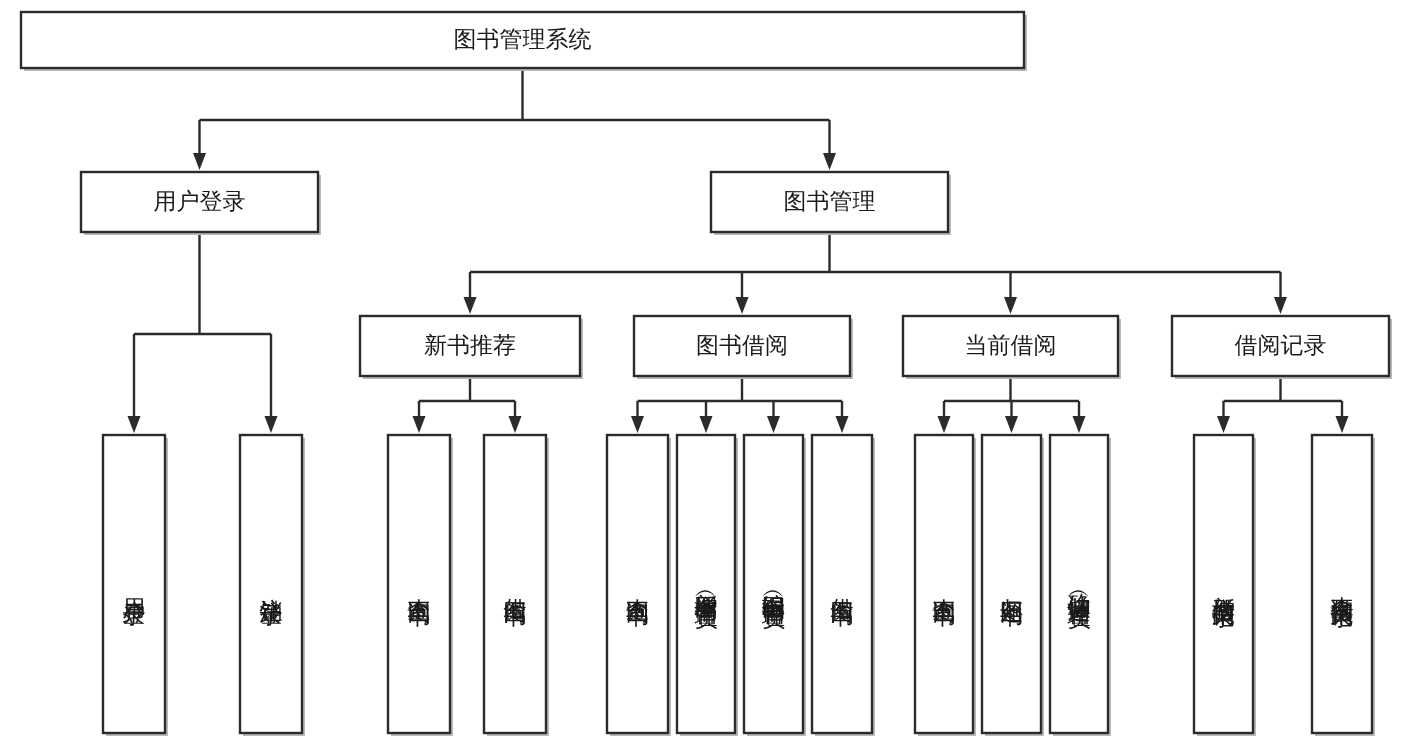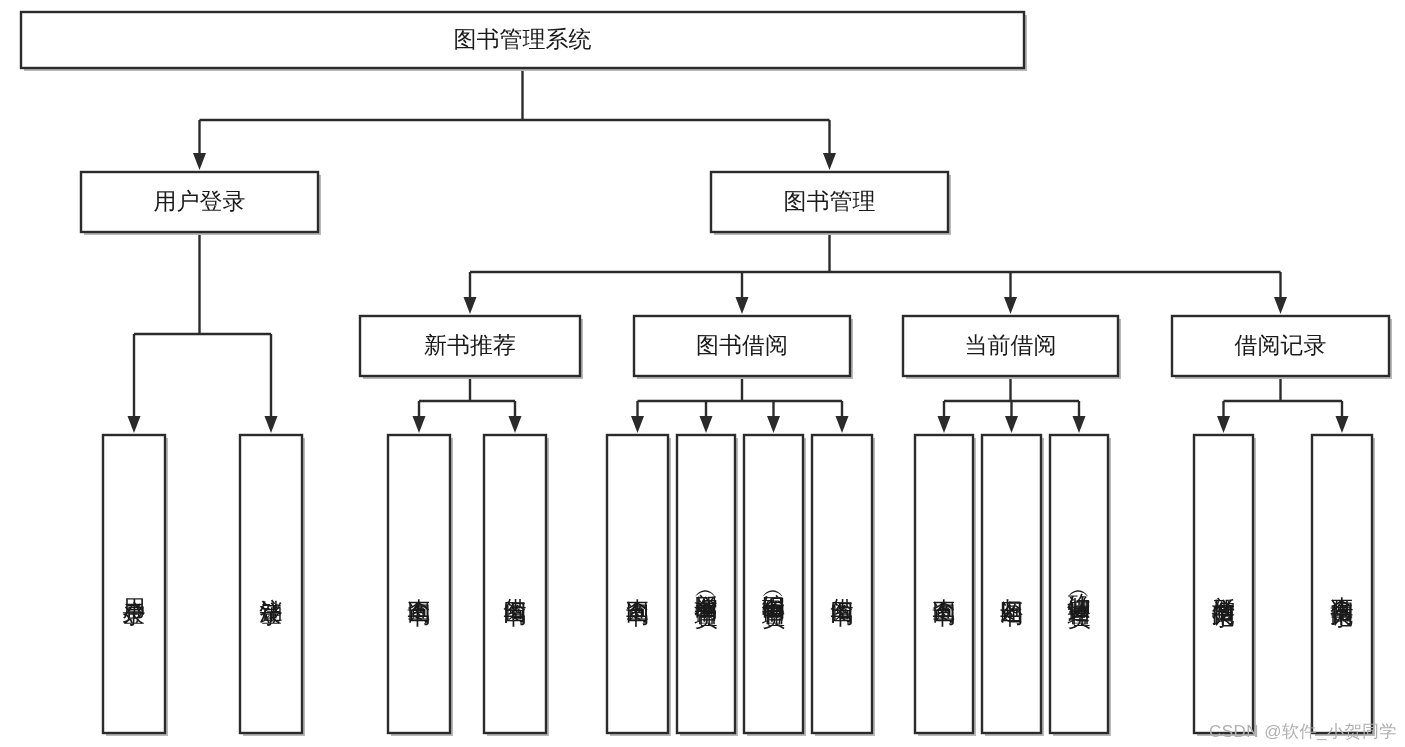--- a/index.html
+++ b/index.html
@@ -251,15 +251,14 @@
       <div class="leaf-label" style="left: 677px; top: 441px; width: 58px; height: 286px; display: flex; align-items: center; justify-content: center;">新增图书（管理员）</div>
       <div class="leaf-label" style="left: 744px; top: 441px; width: 59px; height: 286px; display: flex; align-items: center; justify-content: center;">编辑图书（管理员）</div>
       <div class="leaf-label" style="left: 812px; top: 441px; width: 60px; height: 286px; display: flex; align-items: center; justify-content: center;">借阅图书</div>
       <div class="leaf-label" style="left: 915px; top: 441px; width: 58px; height: 286px; display: flex; align-items: center; justify-content: center;">查询图书</div>
       <div class="leaf-label" style="left: 982px; top: 441px; width: 59px; height: 286px; display: flex; align-items: center; justify-content: center;">归还图书</div>
       <div class="leaf-label" style="left: 1050px; top: 441px; width: 58px; height: 286px; display: flex; align-items: center; justify-content: center;">确认归还（管理员）</div>
       <div class="leaf-label" style="left: 1194px; top: 441px; width: 59px; height: 286px; display: flex; align-items: center; justify-content: center;">新增借阅记录</div>
       <div class="leaf-label" style="left: 1312px; top: 441px; width: 60px; height: 286px; display: flex; align-items: center; justify-content: center;">查询借阅记录</div>
     </div>
 
-  <div id="watermark">CSDN @软件_小贺同学</div>
 
 </div>
 
 </body></html>

